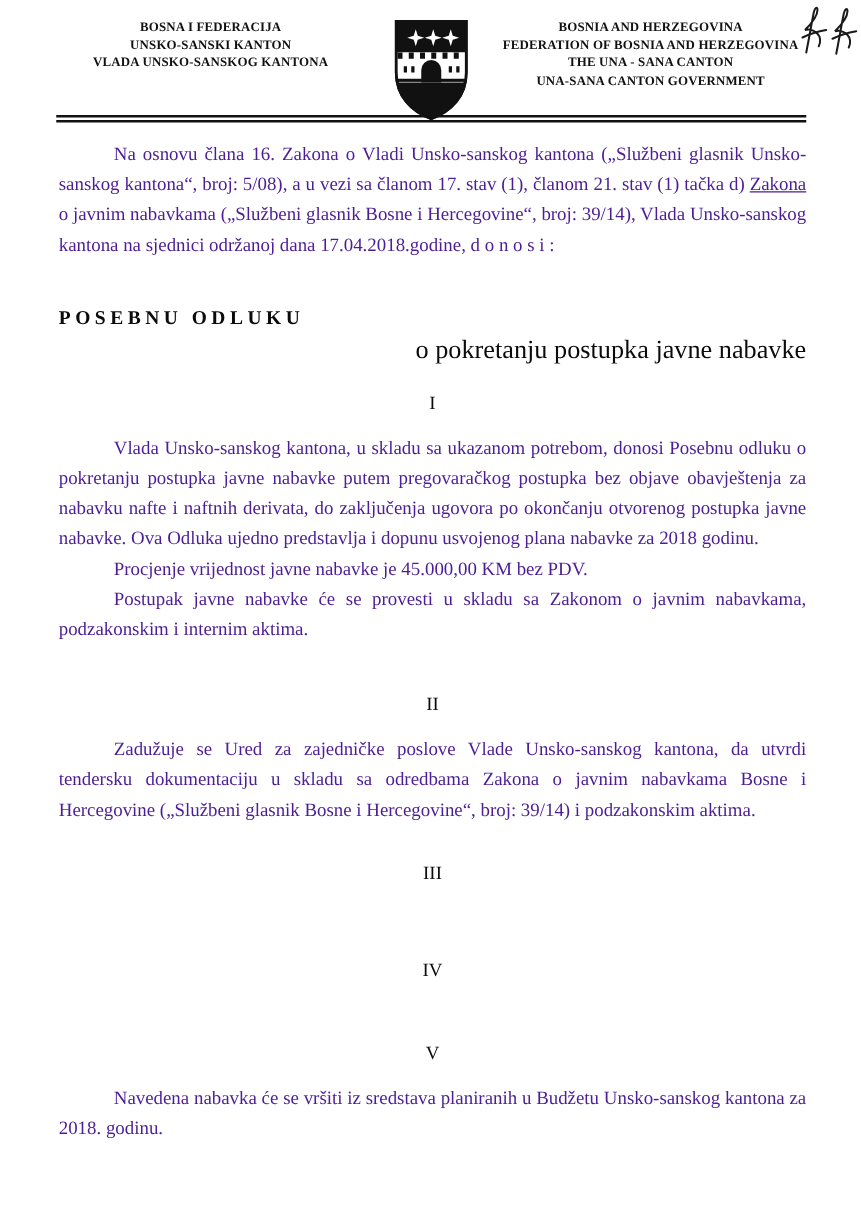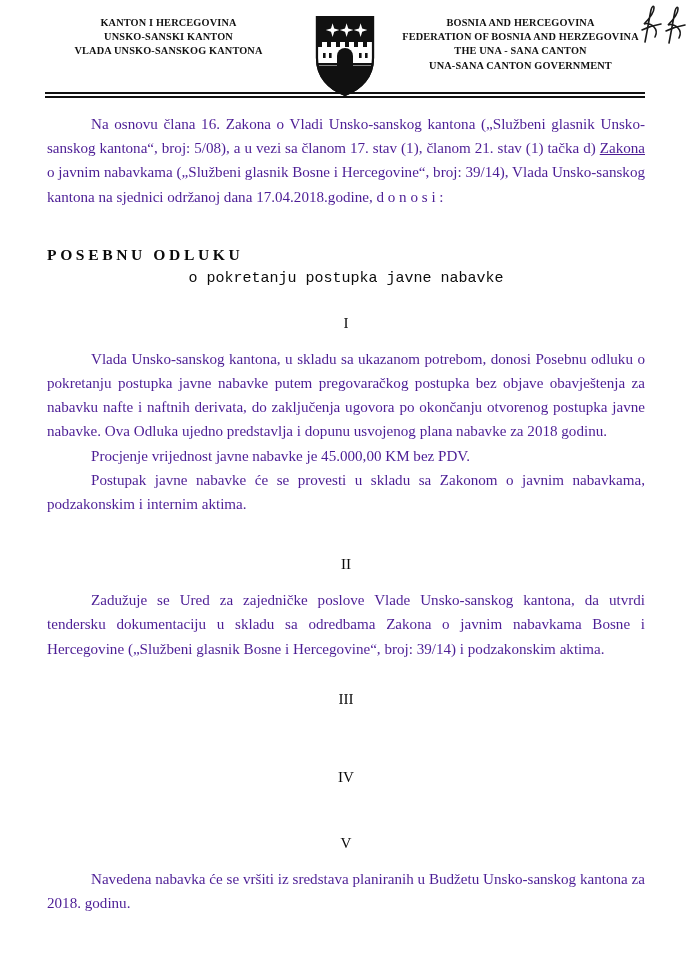--- a/index.html
+++ b/index.html
@@ -118,25 +118,25 @@
     margin: 0;
     text-align: left;
     font-size: 15.6px;
     font-weight: 700;
     letter-spacing: 3.6px;
     line-height: 24px;
     font-family: "Liberation Serif", "DejaVu Serif", serif;
   }
   .decision-sub {
     margin: 0;
-    text-align: center;
-    font-size: 15px;
+    text-align: right;
+    font-size: 21px;
     line-height: 24px;
     font-weight: 400;
-    font-family: Liberation Mono, monospace;
+    font-family: Liberation Serif, serif;
   }
 
   .numeral {
     margin: 0;
     text-align: center;
     font-size: 15.1px;
     line-height: 24px;
     font-family: "Liberation Serif", "DejaVu Serif", serif;
   }
 
@@ -149,21 +149,21 @@
   .sp-42 { height: 42px; }
 </style>
 </head>
 <body>
 
 <div class="page">
 
   <div class="letterhead">
 
     <div class="lh-block lh-left">
-      <span class="ln">KANTON I HERCEGOVINA</span>
+      <span class="ln">BOSNA I FEDERACIJA</span>
       <span class="ln">UNSKO-SANSKI KANTON</span>
       <span class="ln">VLADA UNSKO-SANSKOG KANTONA</span>
     </div>
 
     <div class="emblem-wrap">
       <div class="emblem">
         <svg width="62" height="84" viewBox="0 0 62 84" xmlns="http://www.w3.org/2000/svg">
           <defs>
             <clipPath id="shieldClip">
               <path d="M3,3 L59,3 L59,44 C59,63 47,75 31,81 C15,75 3,63 3,44 Z"></path>
@@ -204,21 +204,21 @@
             </g>
 
             <rect x="0" y="52" width="62" height="32" fill="#111111"></rect>
           </g>
           <path d="M3,3 L59,3 L59,44 C59,63 47,75 31,81 C15,75 3,63 3,44 Z" fill="none" stroke="#111111" stroke-width="2.2"></path>
         </svg>
       </div>
     </div>
 
     <div class="lh-block lh-right">
-      <span class="ln">BOSNIA  AND  HERCEGOVINA</span>
+      <span class="ln">BOSNIA  AND  HERZEGOVINA</span>
       <span class="ln">FEDERATION OF BOSNIA AND  HERZEGOVINA</span>
       <span class="ln">THE UNA - SANA CANTON</span>
       <span class="ln">UNA-SANA CANTON GOVERNMENT</span>
     </div>
   </div>
 
   <div class="handwriting">
     <svg width="53" height="46" viewBox="0 0 53 46" xmlns="http://www.w3.org/2000/svg">
       <g fill="none" stroke="#1a1a1a" stroke-width="1.6" stroke-linecap="round">
         <path d="M9,40 C11,30 13,18 15,8 C16,4 18,3 18,6 C18,11 12,18 8,22 C11,21 15,22 18,25 C20,27 21,31 19,35"></path>

